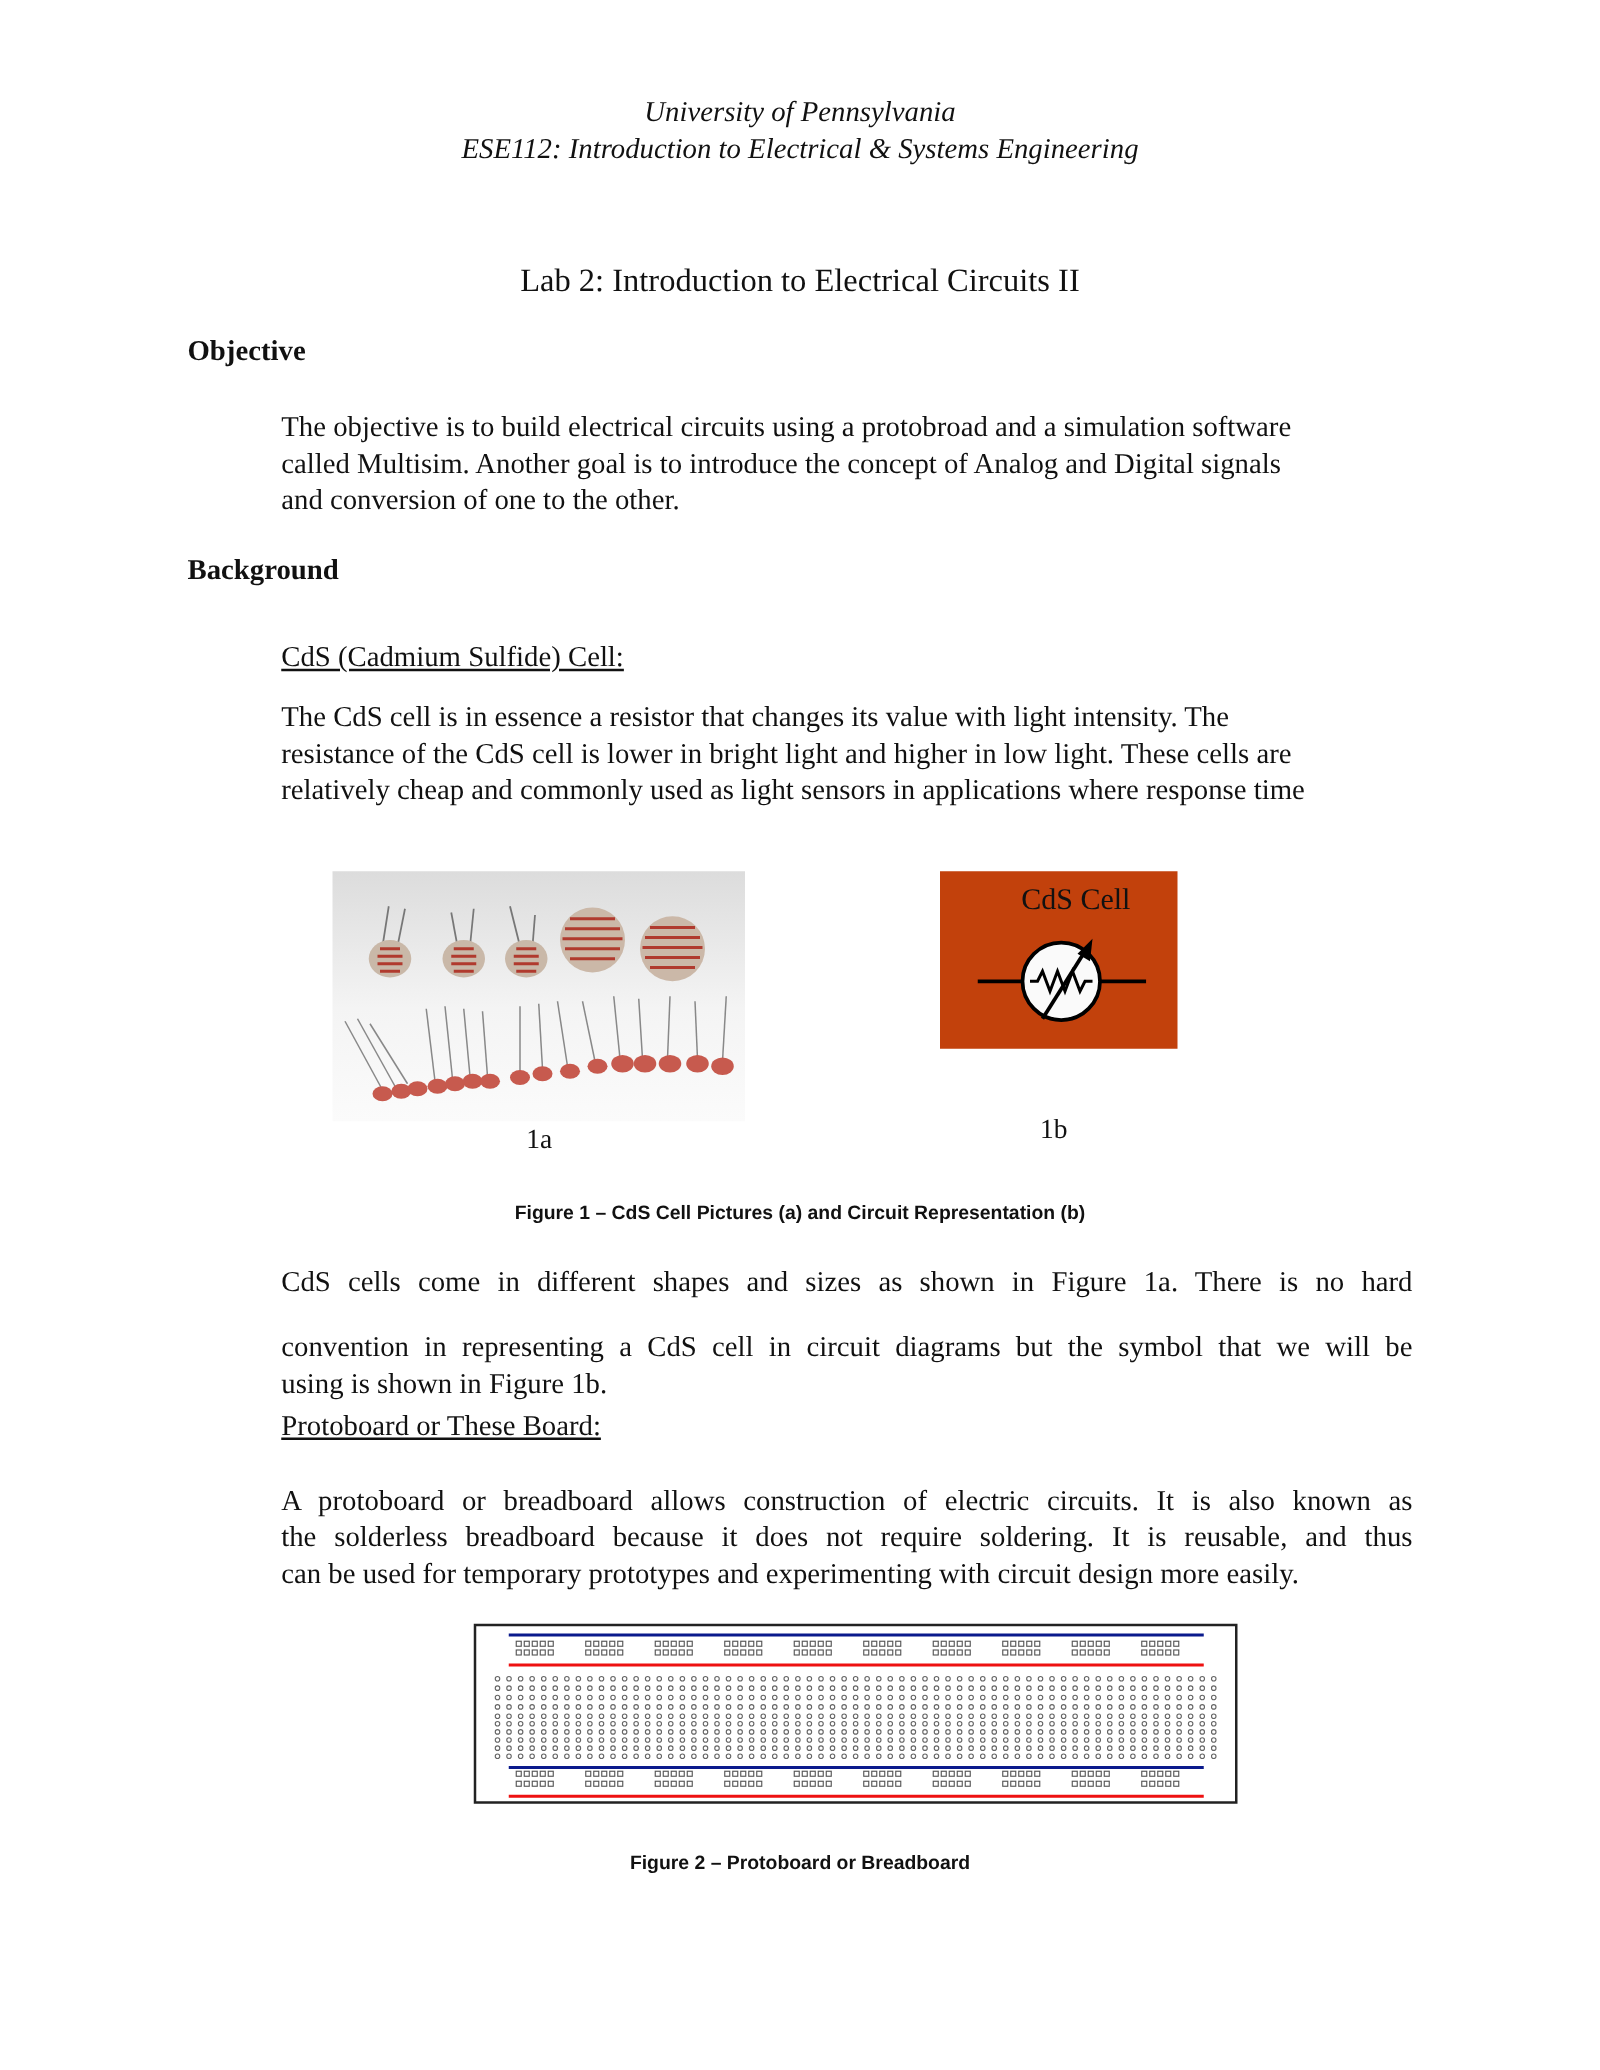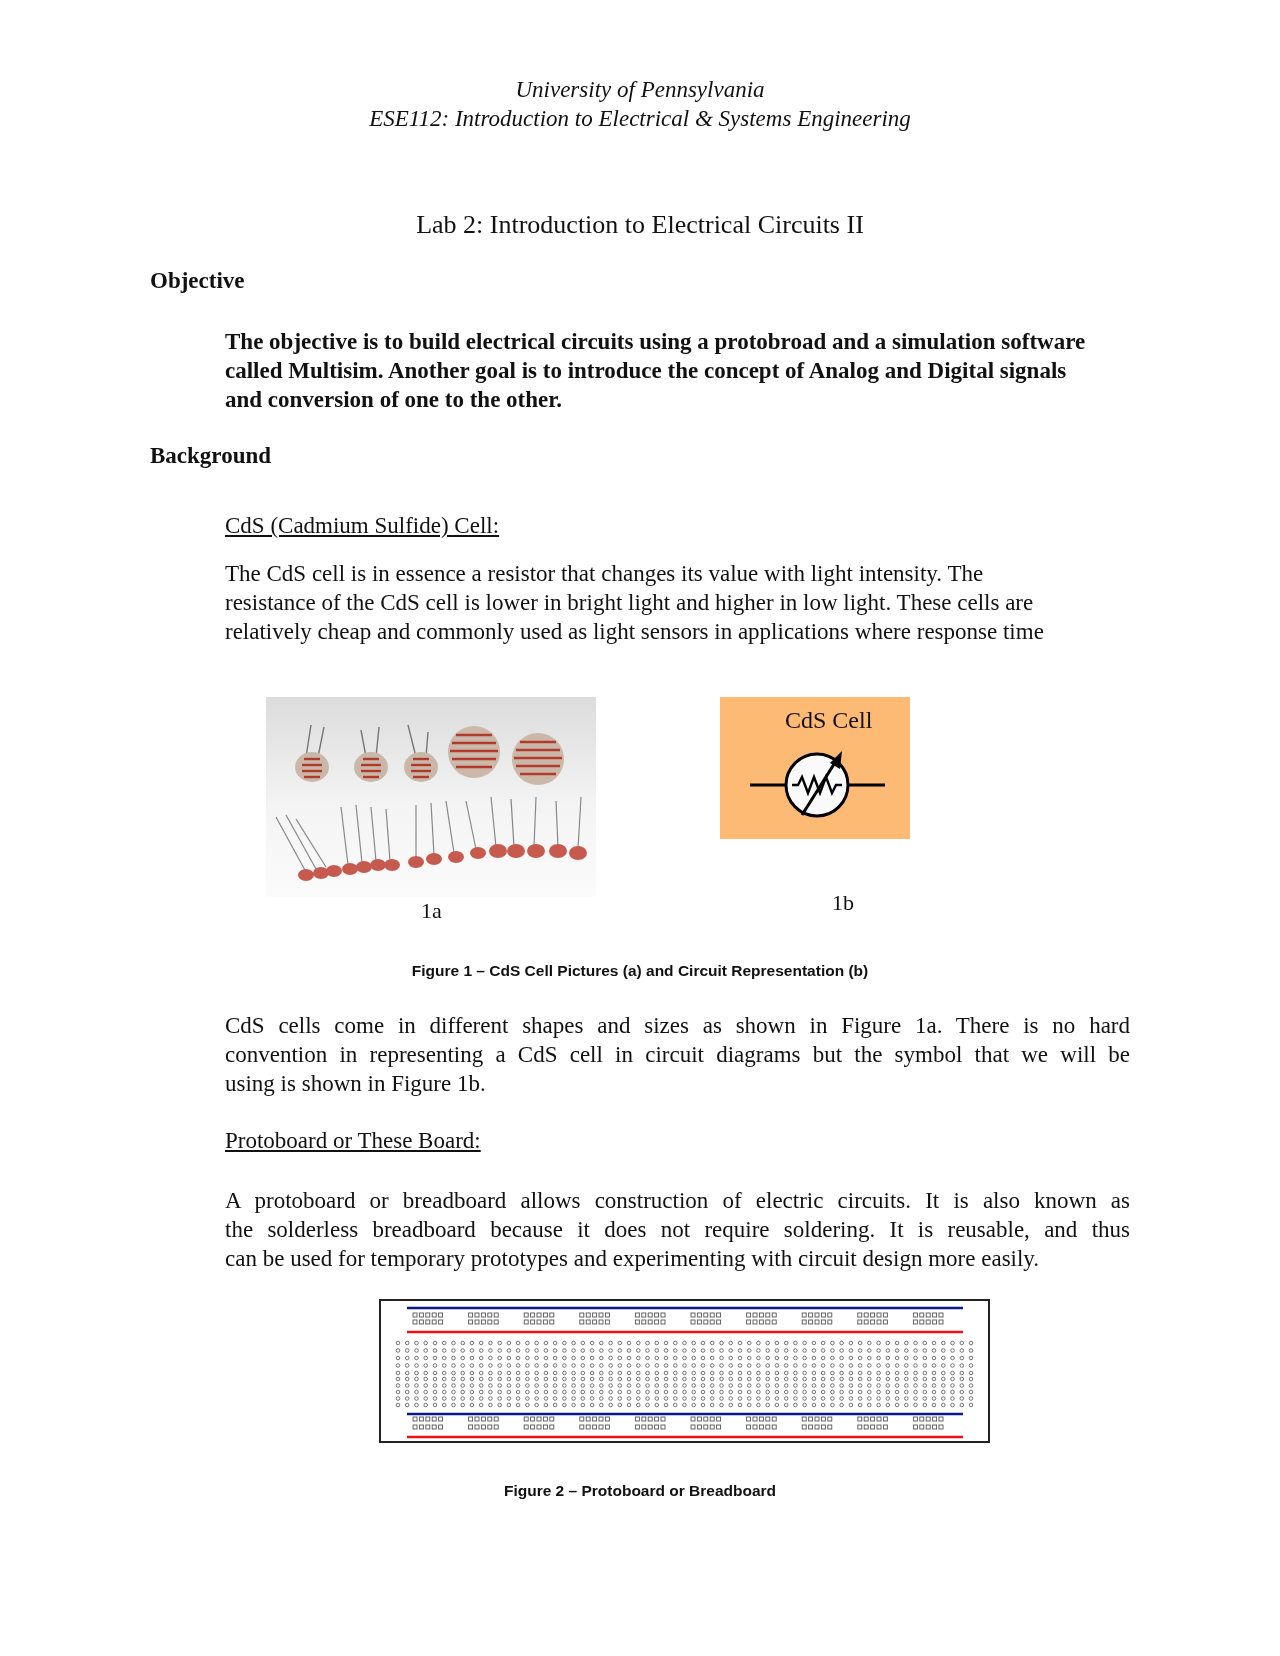--- a/index.html
+++ b/index.html
@@ -9,33 +9,33 @@
   .center-line { position: absolute; left: 0; width: 1280px; text-align: center; }
   .hdr { font-size: 23px; line-height: 28px; font-style: italic; }
   .lab-title { font-size: 26px; font-weight: normal; }
   .section-h { font-size: 23px; font-weight: bold; left: 150px; font-family: Liberation Serif, serif; }
   .subhead { font-size: 23px; text-decoration: underline; left: 225px; }
   .para { left: 225px; width: 905px; font-size: 23px; line-height: 29px; }
   .para.justify { text-align: justify; text-align-last: left; }
   .caption { font-family: "Liberation Sans", "DejaVu Sans", sans-serif; font-weight: bold; font-size: 15.5px; }
   .fig-label { font-size: 22px; }
   .photo { left: 266px; top: 697px; width: 330px; height: 200px; background: linear-gradient(#dcdcdc, #f4f4f4 55%, #fbfbfb); overflow: hidden; }
-  .symbol-box { left: 720px; top: 697px; width: 190px; height: 142px; background: #fdba74; text-decoration: underline; }
+  .symbol-box { left: 752px; top: 697px; width: 190px; height: 142px; background: #c2410c; text-decoration: underline; }
   .breadboard { left: 379px; top: 1299px; width: 611px; height: 144px; border: 2px solid #222; box-sizing: border-box; background: #fff; }
 </style>
 </head>
 <body>
 
 <div class="center-line hdr" style="top:76px;">University of Pennsylvania</div>
 <div class="center-line hdr" style="top:105px;">ESE112: Introduction to Electrical &amp; Systems Engineering</div>
 
 <div class="center-line lab-title" style="top:210px;">Lab 2: Introduction to Electrical Circuits II</div>
 
 <div class="abs section-h" style="top:268px;">Objective</div>
-<div class="abs para" style="top:327px;font-weight:bold;">
+<div class="abs para" style="top:327px;">
   <div>The objective is to build electrical circuits using a protobroad and a simulation software</div>
   <div>called Multisim. Another goal is to introduce the concept of Analog and Digital signals</div>
   <div>and conversion of one to the other.</div>
 </div>
 
 <div class="abs section-h" style="top:443px;">Background</div>
 <div class="abs subhead" style="top:501px;margin-top:12px;">CdS (Cadmium Sulfide) Cell:</div>
 
 <div class="abs para" style="top:559px;">
   <div>The CdS cell is in essence a resistor that changes its value with light intensity. The</div>
@@ -134,21 +134,21 @@
   </svg>
 </div>
 
 <div class="abs fig-label" style="left:421px; top:898px;">1a</div>
 <div class="abs fig-label" style="left:832px; top:890px;">1b</div>
 
 <div class="center-line caption" style="top:962px;">Figure 1 – CdS Cell Pictures (a) and Circuit Representation (b)</div>
 
 <div class="abs para justify" style="top:1011px;">
   <div style="text-align:justify; text-align-last:justify;">CdS cells come in different shapes and sizes as shown in Figure 1a. There is no hard</div>
-  <div style="text-align:justify; text-align-last:justify;">convention in representing a CdS cell in circuit diagrams but the symbol that we will be</div>
+  <div style="text-align:justify; text-align-last:justify;margin-top:23px;">convention in representing a CdS cell in circuit diagrams but the symbol that we will be</div>
   <div>using is shown in Figure 1b.</div>
 </div>
 
 <div class="abs subhead" style="top:1128px;">Protoboard or These Board:</div>
 
 <div class="abs para" style="top:1186px;">
   <div style="text-align:justify; text-align-last:justify;">A protoboard or breadboard allows construction of electric circuits. It is also known as</div>
   <div style="text-align:justify; text-align-last:justify;">the solderless breadboard because it does not require soldering. It is reusable, and thus</div>
   <div>can be used for temporary prototypes and experimenting with circuit design more easily.</div>
 </div>

